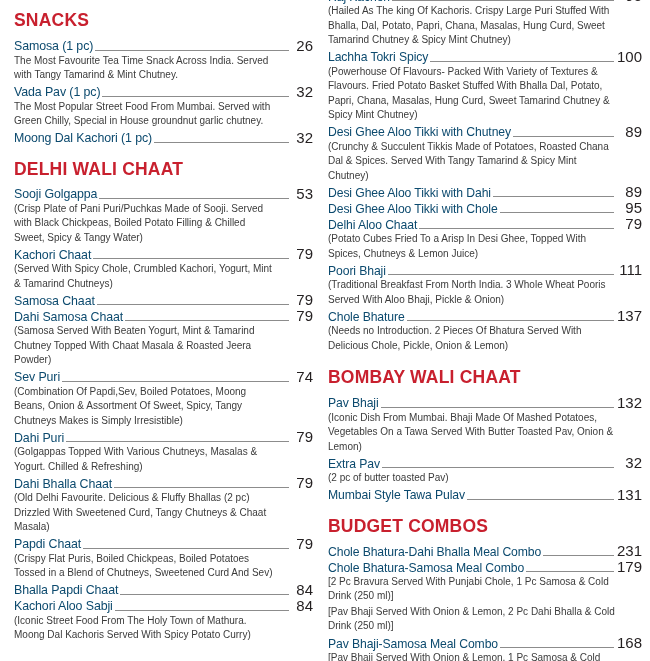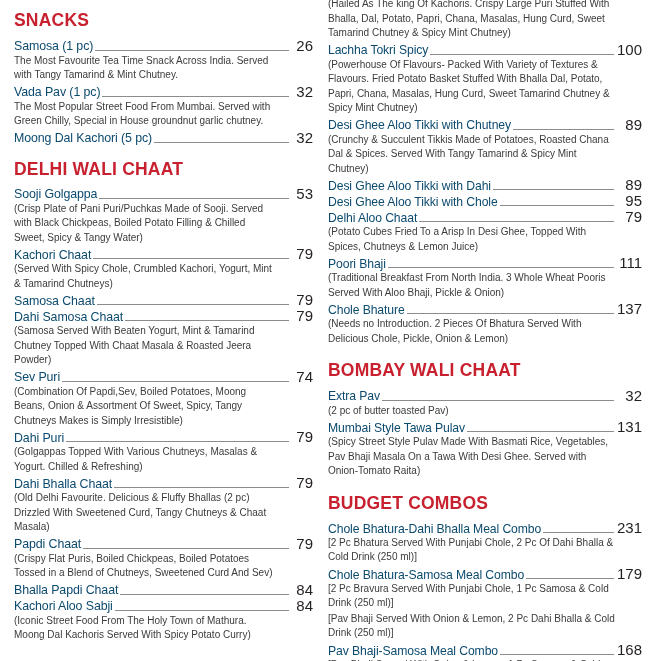--- a/index.html
+++ b/index.html
@@ -105,21 +105,21 @@
           <div class="item">
             <div class="item-head">
               <span class="item-name">Vada Pav (1 pc)</span>
               <span class="leader"></span>
               <span class="item-price">32</span>
             </div>
             <p class="item-desc">The Most Popular Street Food From Mumbai. Served with Green Chilly, Special in House groundnut garlic chutney.</p>
           </div>
           <div class="item">
             <div class="item-head">
-              <span class="item-name">Moong Dal Kachori (5 pc)</span>
+              <span class="item-name">Moong Dal Kachori (1 pc)</span>
               <span class="leader"></span>
               <span class="item-price">32</span>
             </div>
           </div>
         </div>
       </div>
       <div class="section">
         <div class="spacer-md"></div>
         <h2 class="section-title">DELHI WALI CHAAT</h2>
         <div class="section-items">
@@ -270,47 +270,53 @@
             <p class="item-desc">(Needs no Introduction. 2 Pieces Of Bhatura Served With Delicious Chole, Pickle, Onion &amp; Lemon)</p>
           </div>
         </div>
       </div>
       <div class="section">
         <div class="spacer-md"></div>
         <h2 class="section-title">BOMBAY WALI CHAAT</h2>
         <div class="section-items">
           <div class="item">
             <div class="item-head">
+              <span class="item-name">Pav Bhaji</span>
+              <span class="leader"></span>
+              <span class="item-price">132</span>
+            </div>
+            <p class="item-desc">(Iconic Dish From Mumbai. Bhaji Made Of Mashed Potatoes, Vegetables On a Tawa Served With Butter Toasted Pav, Onion &amp; Lemon)</p>
+          </div>
+          <div class="item">
+            <div class="item-head">
               <span class="item-name">Extra Pav</span>
               <span class="leader"></span>
               <span class="item-price">32</span>
             </div>
             <p class="item-desc">(2 pc of butter toasted Pav)</p>
           </div>
           <div class="item">
             <div class="item-head">
               <span class="item-name">Mumbai Style Tawa Pulav</span>
               <span class="leader"></span>
               <span class="item-price">131</span>
             </div>
-            <p class="item-desc">(Spicy Street Style Pulav Made With Basmati Rice, Vegetables, Pav Bhaji Masala On a Tawa With Desi Ghee. Served with Onion-Tomato Raita)</p>
           </div>
         </div>
       </div>
       <div class="section">
         <div class="spacer-md"></div>
         <h2 class="section-title">BUDGET COMBOS</h2>
         <div class="section-items">
           <div class="item">
             <div class="item-head">
               <span class="item-name">Chole Bhatura-Dahi Bhalla Meal Combo</span>
               <span class="leader"></span>
               <span class="item-price">231</span>
             </div>
-            <p class="item-desc">[2 Pc Bhatura Served With Punjabi Chole, 2 Pc Of Dahi Bhalla &amp; Cold Drink (250 ml)]</p>
           </div>
           <div class="item">
             <div class="item-head">
               <span class="item-name">Chole Bhatura-Samosa Meal Combo</span>
               <span class="leader"></span>
               <span class="item-price">179</span>
             </div>
             <p class="item-desc">[2 Pc Bravura Served With Punjabi Chole, 1 Pc Samosa &amp; Cold Drink (250 ml)]</p>
           </div>
           <div class="item">

